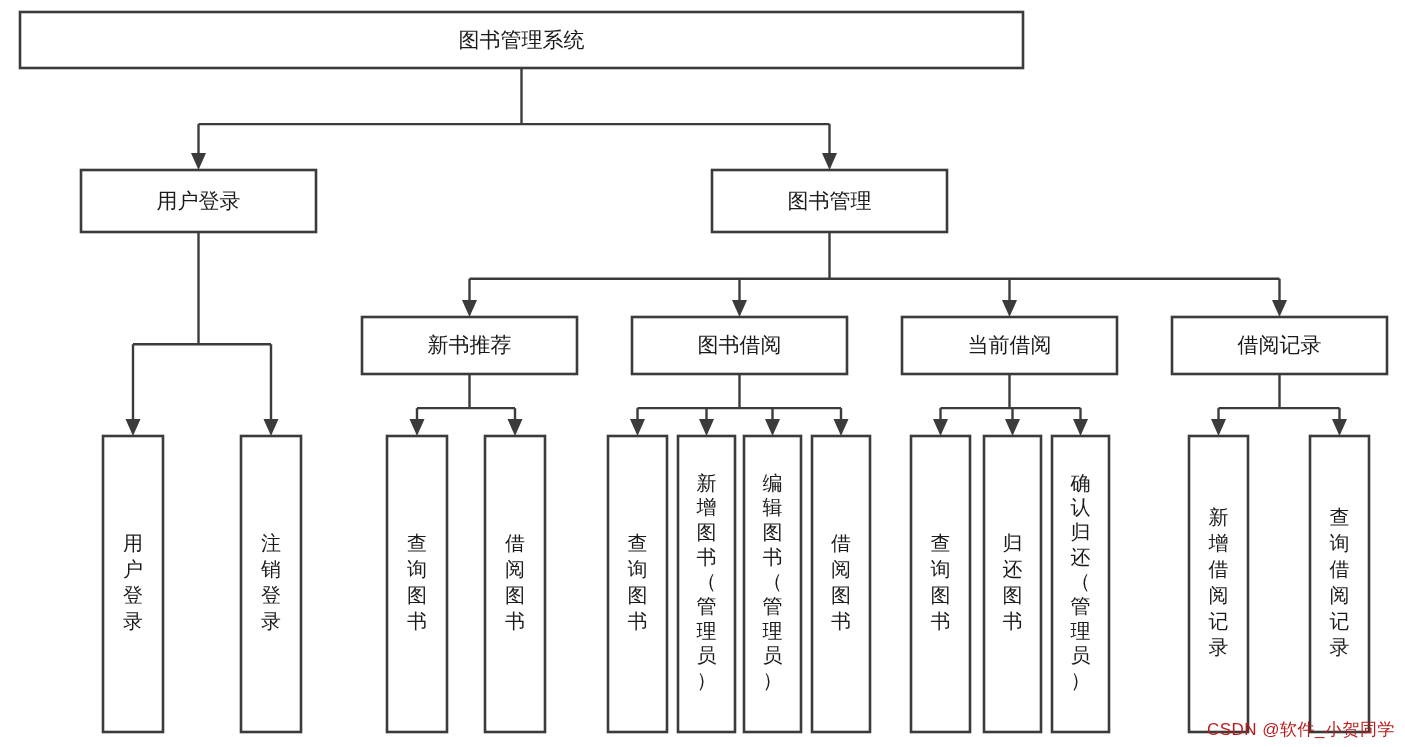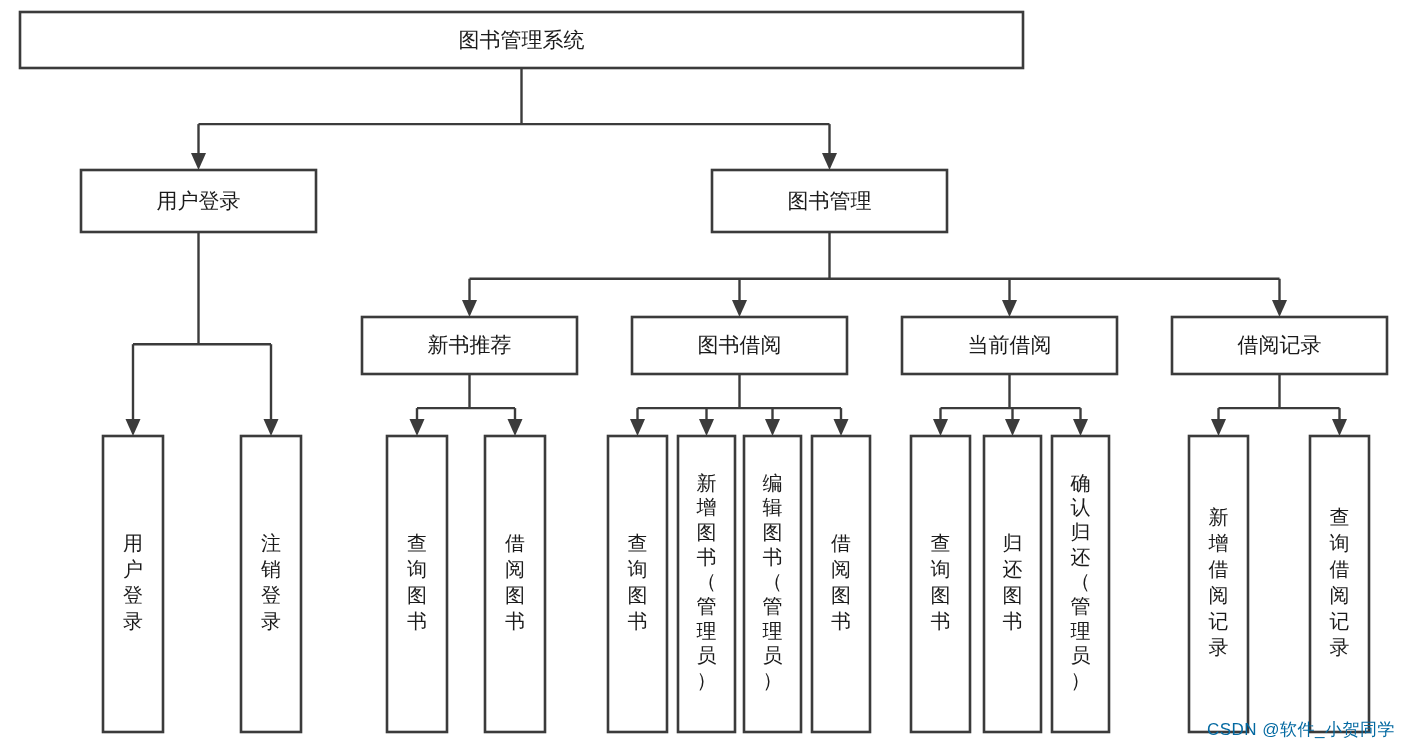--- a/index.html
+++ b/index.html
@@ -51,21 +51,21 @@
     font-size: 20px;
     fill: #1b1b1b;
     text-anchor: middle;
   }
   .watermark-text {
     position: absolute;
     right: 10px;
     bottom: 6px;
     font-family: "Liberation Sans", "DejaVu Sans", sans-serif;
     font-size: 17px;
-    color: #0369a1;
+    color: #b91c1c;
     white-space: nowrap;
     letter-spacing: 0.5px;
   }
 </style>
 </head>
 <body>
 
 <div id="diagram-root">
   <svg class="chart-svg" viewBox="0 0 1405 747">
     <g id="edges-layer">

